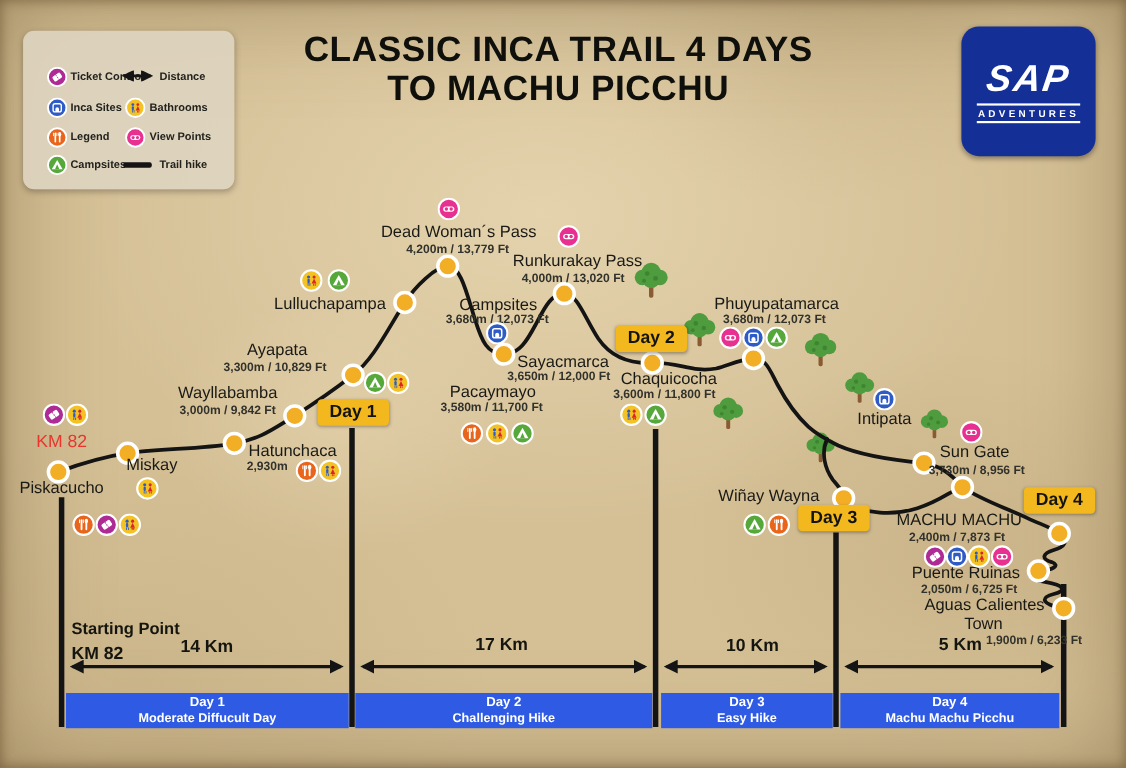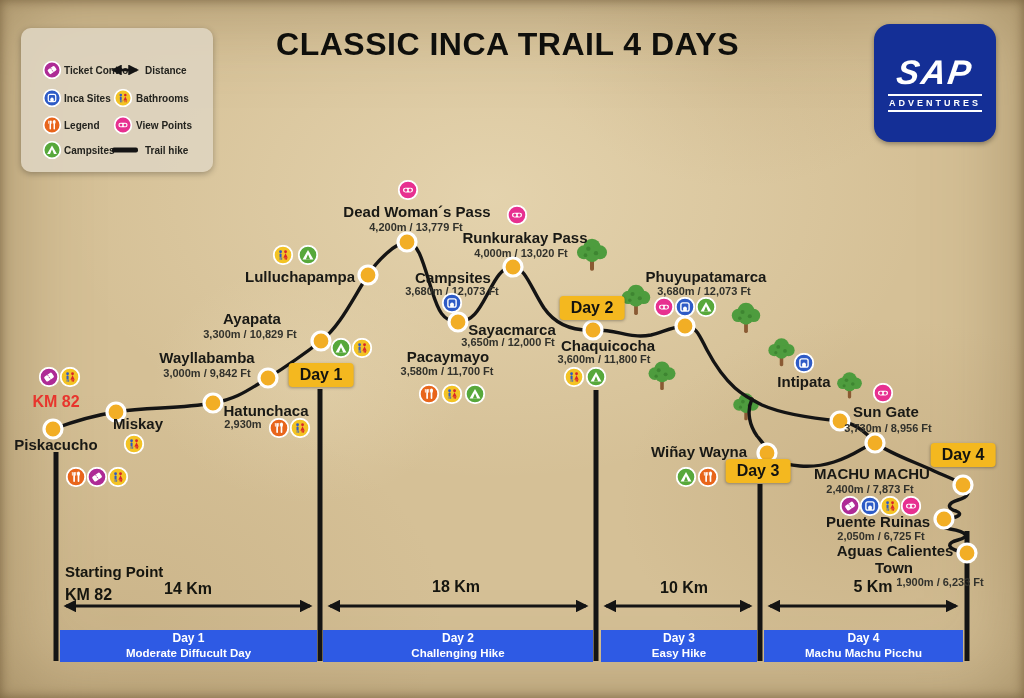--- a/index.html
+++ b/index.html
@@ -27,21 +27,21 @@
     border-top:2px solid #fff;border-bottom:2px solid #fff;padding:2px 1px;}
   
   .legend{position:absolute;left:21px;top:28px;width:192px;height:144px;
     background:rgba(222,212,192,.9);border-radius:10px;box-shadow:0 2px 6px rgba(0,0,0,.28);}
   .legend .hdr{position:absolute;left:7px;top:4px;width:178px;height:25px;background:#1C3EA8;
     border-radius:7px;color:#fff;font-weight:bold;font-size:15px;line-height:25px;text-align:center;}
   .lgd-ic{position:absolute;width:19px;height:19px;transform:translate(-50%,-50%);}
   .lgd-label{position:absolute;transform:translateY(-50%);font-size:10px;font-weight:bold;color:#23231e;white-space:nowrap;}
   .lgd-shape{position:absolute;transform:translate(-50%,-50%);}
   
-  .lbl{position:absolute;transform:translate(-50%,-50%);font-weight:bold;font-size:15px;
+  .lbl{position:absolute;transform:translate(-50%,-50%);font-weight:normal;font-size:15px;
     color:#191915;white-space:nowrap;}
   .elev{position:absolute;transform:translate(-50%,-50%);font-weight:bold;font-size:11px;
     color:#32322c;white-space:nowrap;}
   .red{color:#E8352D;font-size:16px;}
   .green{color:#2F9E41;}
   .lbl-left{position:absolute;font-weight:bold;font-size:15px;color:#15150f;white-space:nowrap;}
   .mk{position:absolute;width:21px;height:21px;transform:translate(-50%,-50%);}
   .mk svg,.lgd-ic svg{display:block;width:100%;height:100%;}
   .badge{position:absolute;transform:translate(-50%,-50%);background:#F4B81F;color:#131310;
     font-weight:bold;font-size:16px;padding:3px 11px;border-radius:4px;white-space:nowrap;
@@ -182,20 +182,21 @@
       <circle cx="767" cy="453" r="9"></circle>
         <circle cx="875" cy="443" r="9"></circle>
         <circle cx="963" cy="485" r="9"></circle>
       <circle cx="944" cy="519" r="9"></circle>
         <circle cx="967" cy="553" r="9"></circle>
     </g>
   </svg>
 
   <div class="title">
     <div>CLASSIC INCA TRAIL 4 DAYS</div>
+    <div>TO MACHU PICCHU</div>
   </div>
 
   <div class="logo">
     <div class="brand">SAP</div>
     <div class="sub">ADVENTURES</div>
   </div>
 
   <div class="legend">
     <span class="lgd-ic" style="left:31px;top:42px">
         <svg viewBox="0 0 24 24">
@@ -434,21 +435,21 @@
     </span>
 
   <div class="badge" style="left:321px;top:375px">Day 1</div>
   <div class="badge" style="left:592px;top:308px">Day 2</div>
   <div class="badge" style="left:758px;top:471px">Day 3</div>
   <div class="badge" style="left:963px;top:455px">Day 4</div>
 
   <div class="lbl-left green" style="left:65px;top:563px">Starting Point</div>
   <div class="lbl-left" style="left:65px;top:586px;font-size:16px">KM 82</div>
   <div class="km" style="left:188px;top:589px">14 Km</div>
-  <div class="km" style="left:456px;top:587px">18 Km</div>
+  <div class="km" style="left:456px;top:587px">17 Km</div>
   <div class="km" style="left:684px;top:588px">10 Km</div>
   <div class="km" style="left:873px;top:587px">5 Km</div>
 
   <div class="bar" style="left:60px;width:257px">
     <span class="d">Day 1</span>
     <span class="t">Moderate Diffucult Day</span>
   </div>
   <div class="bar" style="left:323px;width:270px">
     <span class="d">Day 2</span>
     <span class="t">Challenging Hike</span>

